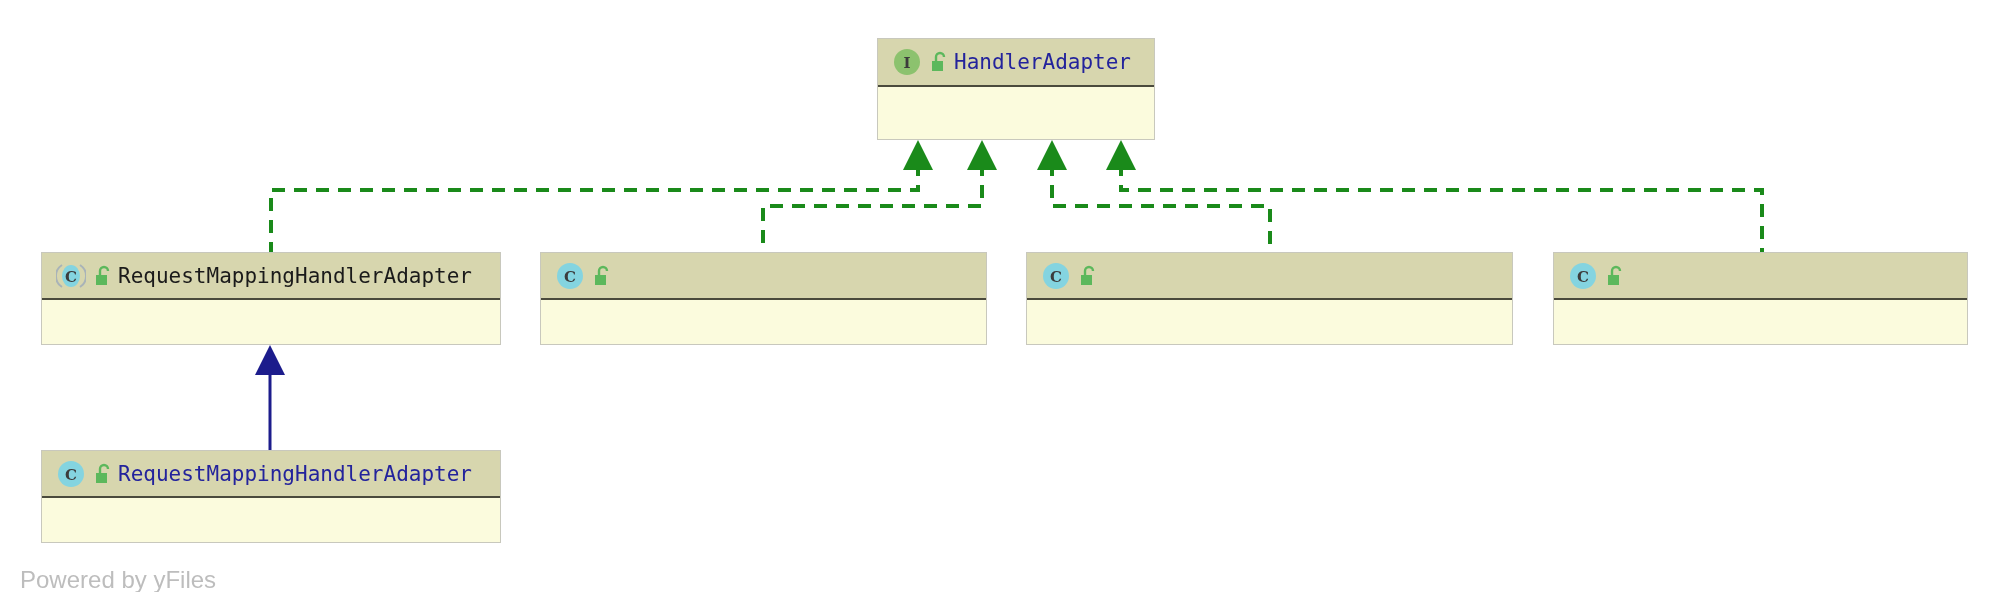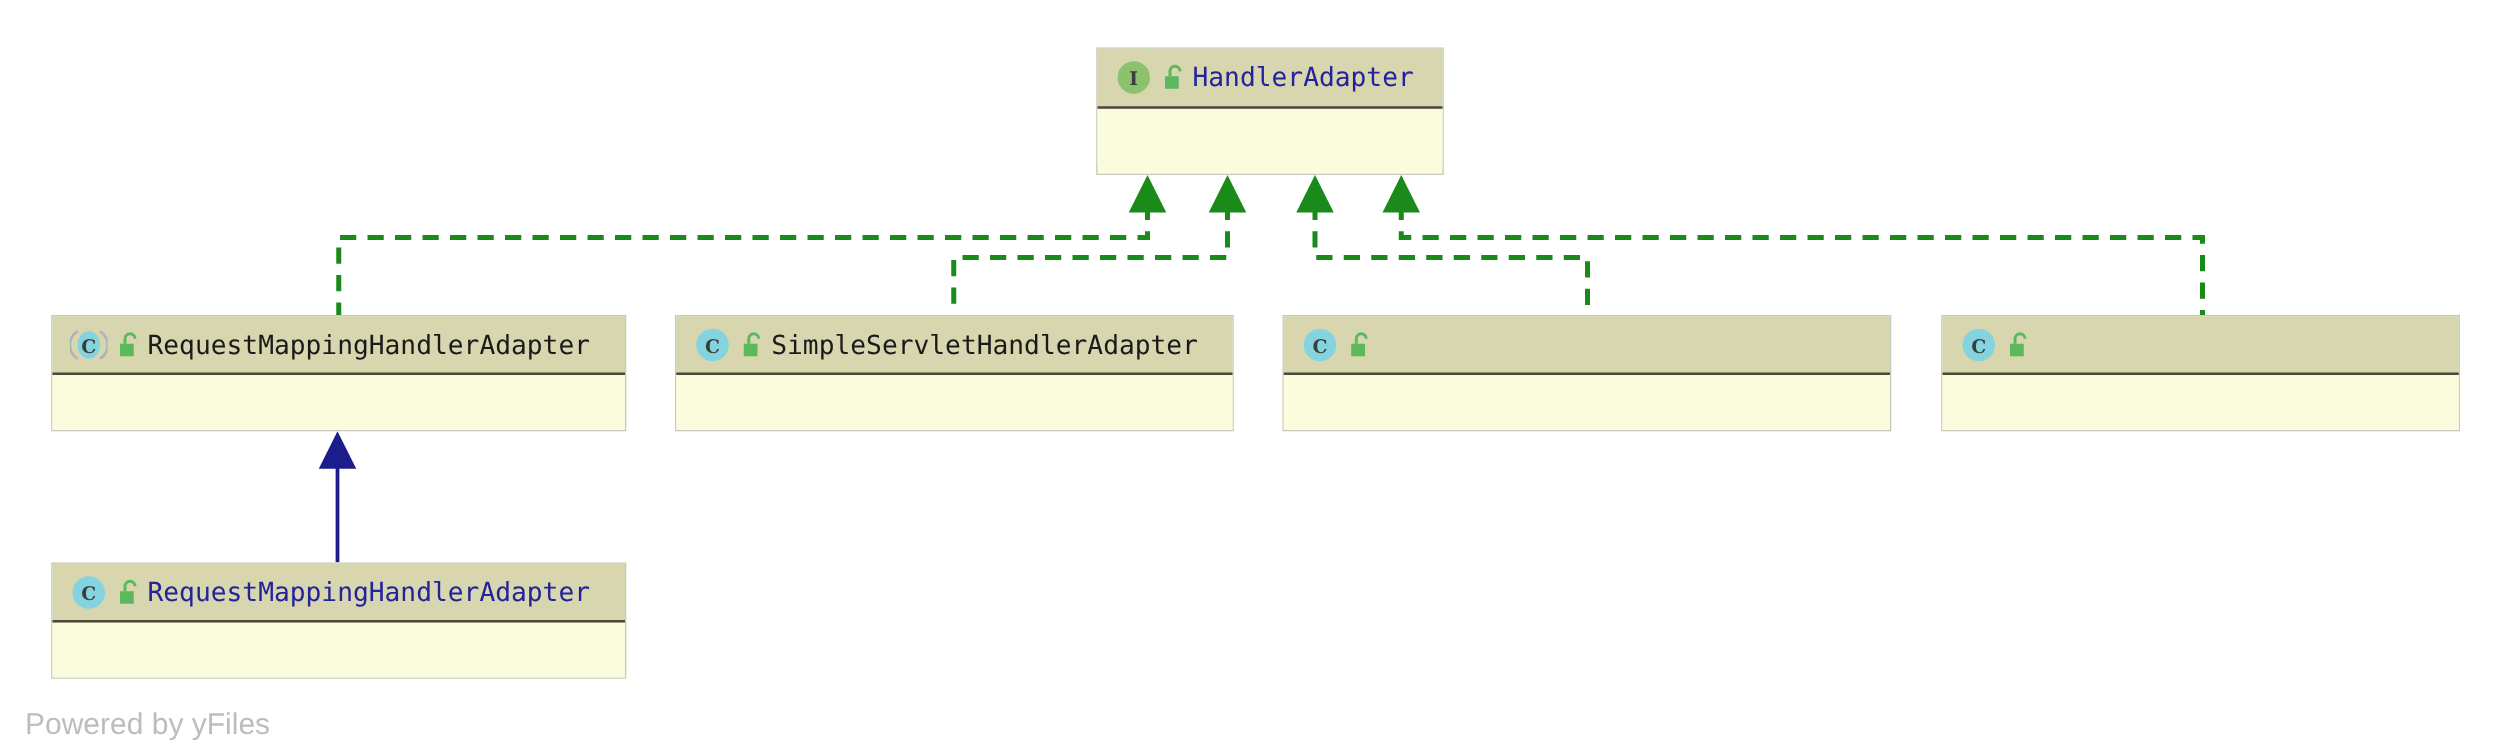--- a/index.html
+++ b/index.html
@@ -165,21 +165,20 @@
           <circle cx="15" cy="15" r="13" fill="#84d4e0"></circle>
           <text x="15" y="21" text-anchor="middle" font-family="DejaVu Serif, serif" font-size="15" font-weight="bold" fill="#3c3c3c">C</text>
         </svg>
       </span>
       <span class="lock-wrap">
         <svg width="22" height="24" viewBox="0 0 22 24">
           <path d="M8 11 L8 7 A4 4 0 0 1 16 7" fill="none" stroke="#5cb85c" stroke-width="2.4"></path>
           <rect x="4" y="11" width="11" height="10" fill="#5cb85c"></rect>
         </svg>
       </span>
-      <span class="node-title title-black">SimpleServletHandlerAdapter</span>
     </div>
     <div class="uml-node-body"></div>
   </div>
 
   <div class="uml-node" style="left:1026px; top:252px; width:487px; height:93px;">
     <div class="uml-node-header" style="height:47px;">
       <span class="badge-wrap">
         <svg width="30" height="30" viewBox="0 0 30 30">
           <circle cx="15" cy="15" r="13" fill="#84d4e0"></circle>
           <text x="15" y="21" text-anchor="middle" font-family="DejaVu Serif, serif" font-size="15" font-weight="bold" fill="#3c3c3c">C</text>

